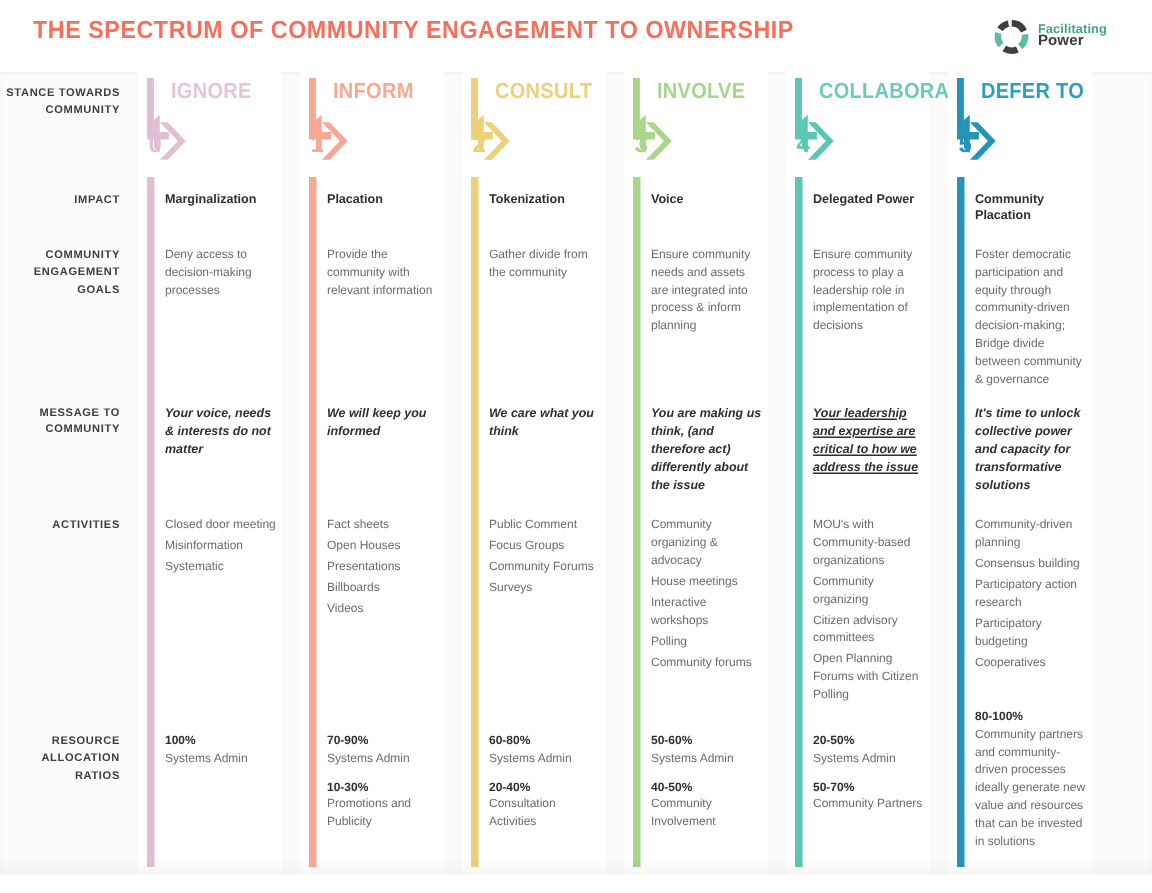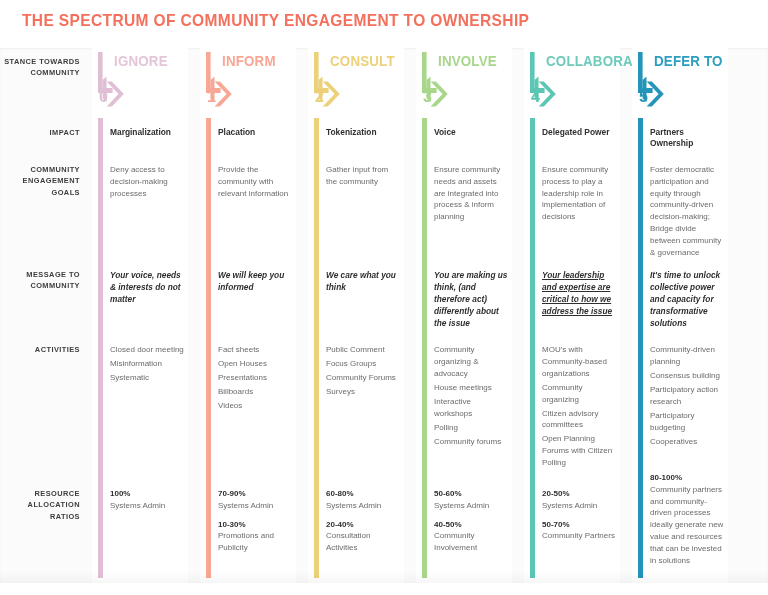--- a/index.html
+++ b/index.html
@@ -79,20 +79,37 @@
   .ratios .pct{font-weight:bold;color:#2f2f2f;display:block;}
   .ratios .pct-desc{display:block;}
 </style>
 </head>
 <body>
 
 <div id="poster">
 
   <div id="header">
     <div id="title">The Spectrum of Community Engagement to Ownership</div>
+    <div id="logo">
+      <span class="ring">
+        <svg viewBox="0 0 40 40" width="25" height="25">
+          <g fill="none" stroke-width="7" stroke-linecap="butt">
+            <path d="M20 5.5 A14.5 14.5 0 0 1 33 14" stroke="#3f3f3f"></path>
+            <path d="M34.2 17.5 A14.5 14.5 0 0 1 29 30.5" stroke="#5fb9a4"></path>
+            <path d="M26 33.5 A14.5 14.5 0 0 1 12 32.5" stroke="#3f3f3f"></path>
+            <path d="M8.5 29 A14.5 14.5 0 0 1 5.8 16" stroke="#5fb9a4"></path>
+            <path d="M7.5 12 A14.5 14.5 0 0 1 16.5 6" stroke="#3f3f3f"></path>
+          </g>
+        </svg>
+      </span>
+      <span class="words">
+        <div class="w1">Facilitating</div>
+        <div class="w2">Power</div>
+      </span>
+    </div>
   </div>
 
   <div id="board">
     <div id="labels">
         <div class="rowlabel" style="top: 8px;">Stance towards community</div>
         <div class="rowlabel" style="top: 79px;">Impact</div>
         <div class="rowlabel" style="top: 116px;">Community engagement goals</div>
         <div class="rowlabel" style="top: 221px;">Message to community</div>
         <div class="rowlabel" style="top: 296px;">Activities</div>
         <div class="rowlabel" style="top: 440px;">Resource allocation ratios</div>
@@ -168,21 +185,21 @@
           <div class="arrowwrap">
             <svg width="96" height="70" viewBox="0 0 96 70">
               <path d="M6 2 h4.6 v36 h10 v5 h-14.6 z" fill="#ecd07a"></path>
               <path d="M10.6 30 L14.5 26.5 L14.5 52 L10.6 48.5 z" fill="#ecd07a"></path>
               <path d="M14.6 31.5 L19.8 31.5 L31.8 44 L19.8 56.5 L14.6 56.5 L26.6 44 z" fill="#ecd07a"></path>
             </svg>
           </div>
           <div class="stance" style="color: rgb(236, 208, 122);">Consult</div>
           <div class="num" style="color: rgb(236, 208, 122);">2</div>
           <div class="cell impact" style="top: 79px;">Tokenization</div>
-          <div class="cell goals" style="top: 116px;">Gather input from the community</div>
+          <div class="cell goals" style="top: 116px;">Gather divide from the community</div>
           <div class="cell msg" style="top: 221px;">We care what you think</div>
           <div class="cell acts" style="top: 296px;">
             <ul>
               <li>Public Comment</li>
               <li>Focus Groups</li>
               <li>Community Forums</li>
               <li>Surveys</li>
             </ul>
           </div>
           <div class="cell ratios" style="top: 440px;">
@@ -270,21 +287,21 @@
           <div class="accent" style="background: rgb(36, 148, 184);"></div>
           <div class="arrowwrap">
             <svg width="96" height="70" viewBox="0 0 96 70">
               <path d="M6 2 h4.6 v36 h10 v5 h-14.6 z" fill="#2494b8"></path>
               <path d="M10.6 30 L14.5 26.5 L14.5 52 L10.6 48.5 z" fill="#2494b8"></path>
               <path d="M14.6 31.5 L19.8 31.5 L31.8 44 L19.8 56.5 L14.6 56.5 L26.6 44 z" fill="#2494b8"></path>
             </svg>
           </div>
           <div class="stance" style="color: rgb(46, 158, 192);">Defer to</div>
           <div class="num" style="color: rgb(36, 148, 184);">5</div>
-          <div class="cell impact" style="top: 79px;">Partners Ownership</div>
+          <div class="cell impact" style="top: 79px;">Community Placation</div>
           <div class="cell goals" style="top: 116px;">Foster democratic participation and equity through community-driven decision-making; Bridge divide between community &amp; governance</div>
           <div class="cell msg" style="top: 221px;">It's time to unlock collective power and capacity for transformative solutions</div>
           <div class="cell acts" style="top: 296px;">
             <ul>
               <li>Community-driven planning</li>
               <li>Consensus building</li>
               <li>Participatory action research</li>
               <li>Participatory budgeting</li>
               <li>Cooperatives</li>
             </ul>

